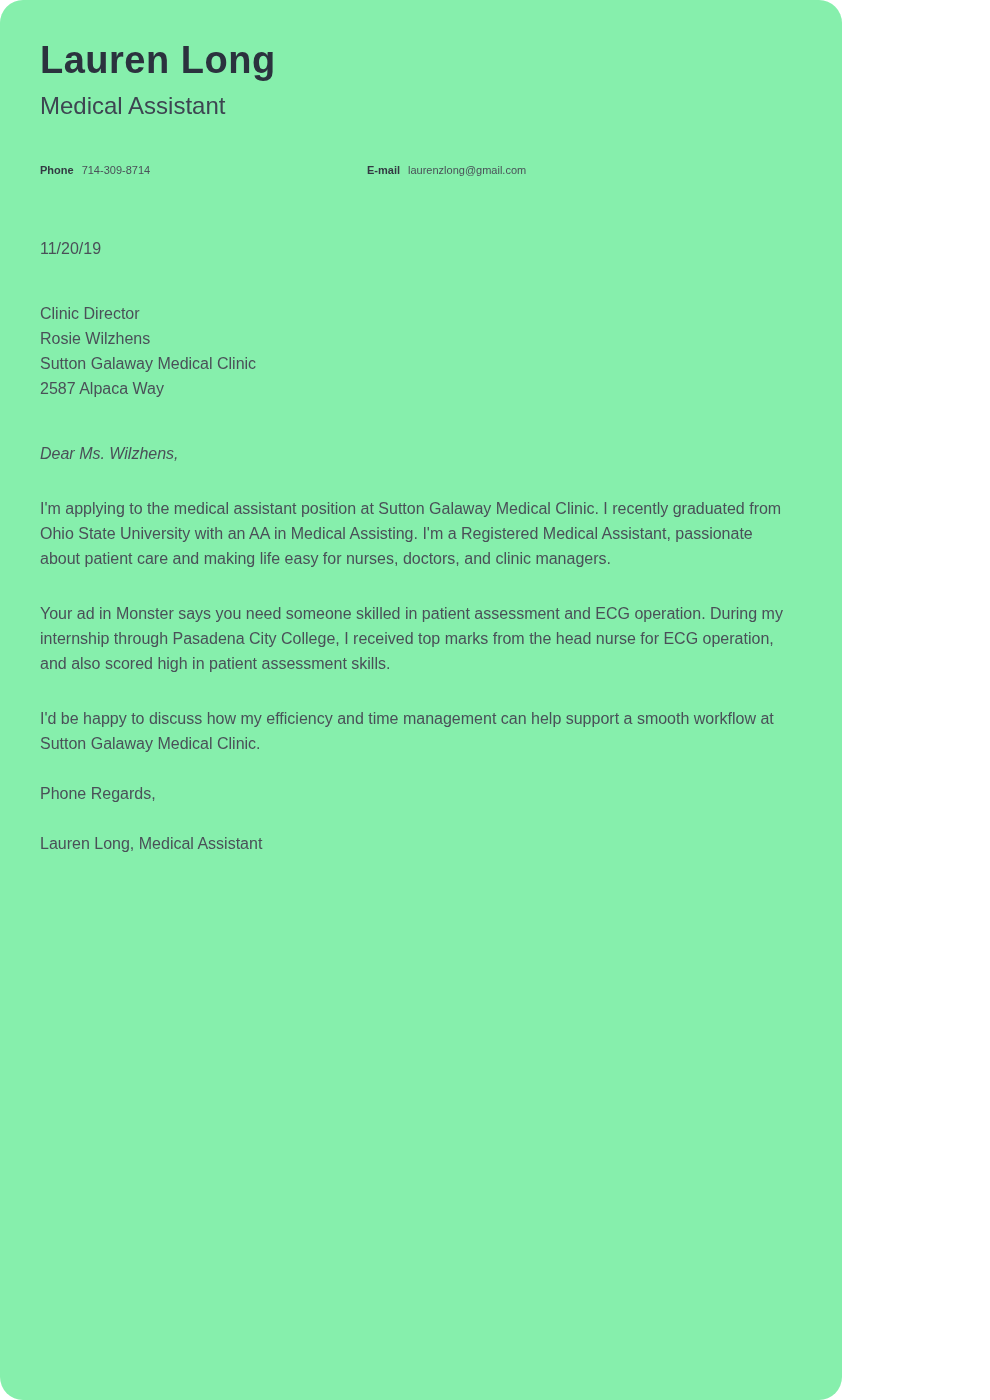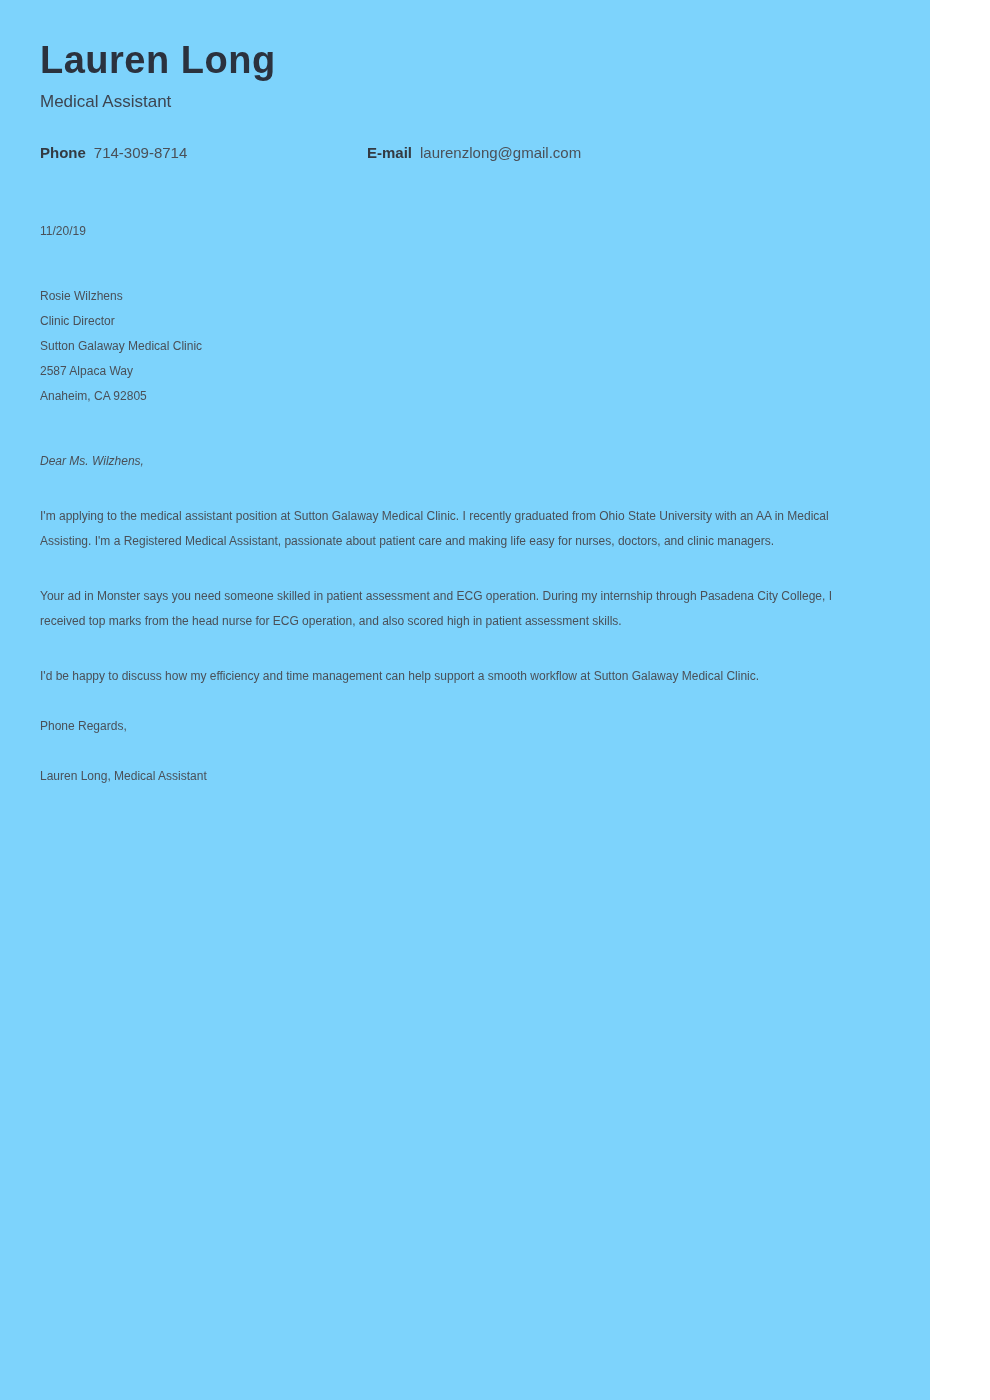--- a/index.html
+++ b/index.html
@@ -3,59 +3,60 @@
 <meta charset="utf-8">
 <style>
   * { margin: 0; padding: 0; box-sizing: border-box; }
   html, body { background: #ffffff; }
   body {
     font-family: "Liberation Sans", "DejaVu Sans", sans-serif;
     -webkit-font-smoothing: antialiased;
   }
   .page {
     position: relative;
-    width: 930px;
+    width: 842px;
     height: 1400px;
-    background: #7dd3fc;
+    background: #86efac;
     overflow: hidden;
+    border-radius: 23px;
   }
   .content {
     padding: 40px 50px 0 40px;
   }
   .candidate-name {
     font-size: 38px;
     font-weight: 700;
     color: #2b323e;
     line-height: 1.1;
     letter-spacing: 0.5px;
   }
   .job-title {
     margin-top: 10px;
-    font-size: 17px;
+    font-size: 24px;
     font-weight: 400;
     color: #3d4551;
     line-height: 1.2;
   }
   .contact-grid {
-    margin-top: 31px;
+    margin-top: 39px;
     display: grid;
     grid-template-columns: 327px 1fr;
     grid-auto-rows: auto;
     row-gap: 13px;
-    font-size: 15px;
+    font-size: 11px;
     line-height: 20px;
   }
   .contact-item { color: #4a5058; }
   .contact-label {
     font-weight: 700;
     color: #333a42;
     margin-right: 8px;
   }
   .letter-body {
-    font-size: 12px;
+    font-size: 16px;
     line-height: 25px;
     color: #4a5058;
   }
   .date-line { margin-top: 43px; }
   .recipient-block { margin-top: 40px; }
   .salutation { margin-top: 40px; font-style: italic; }
   .paragraph { margin-top: 30px; }
   .closing { margin-top: 25px; }
   .signature { margin-top: 25px; }
 </style>
@@ -77,25 +78,24 @@
         <span class="contact-label">E-mail</span><span>laurenzlong@gmail.com</span>
       </div>
       <div></div>
     </div>
 
     <div class="letter-body">
 
       <div class="date-line">11/20/19</div>
 
       <div class="recipient-block">
+        <div>Clinic Director</div>
         <div>Rosie Wilzhens</div>
-        <div>Clinic Director</div>
         <div>Sutton Galaway Medical Clinic</div>
         <div>2587 Alpaca Way</div>
-        <div>Anaheim, CA 92805</div>
       </div>
 
       <div class="salutation">Dear Ms. Wilzhens,</div>
 
       <p class="paragraph">I'm applying to the medical assistant position at Sutton Galaway Medical Clinic. I recently graduated from Ohio State University with an AA in Medical Assisting. I'm a Registered Medical Assistant, passionate about patient care and making life easy for nurses, doctors, and clinic managers.</p>
 
       <p class="paragraph">Your ad in Monster says you need someone skilled in patient assessment and ECG operation. During my internship through Pasadena City College, I received top marks from the head nurse for ECG operation, and also scored high in patient assessment skills.</p>
 
       <p class="paragraph">I'd be happy to discuss how my efficiency and time management can help support a smooth workflow at Sutton Galaway Medical Clinic.</p>
 

